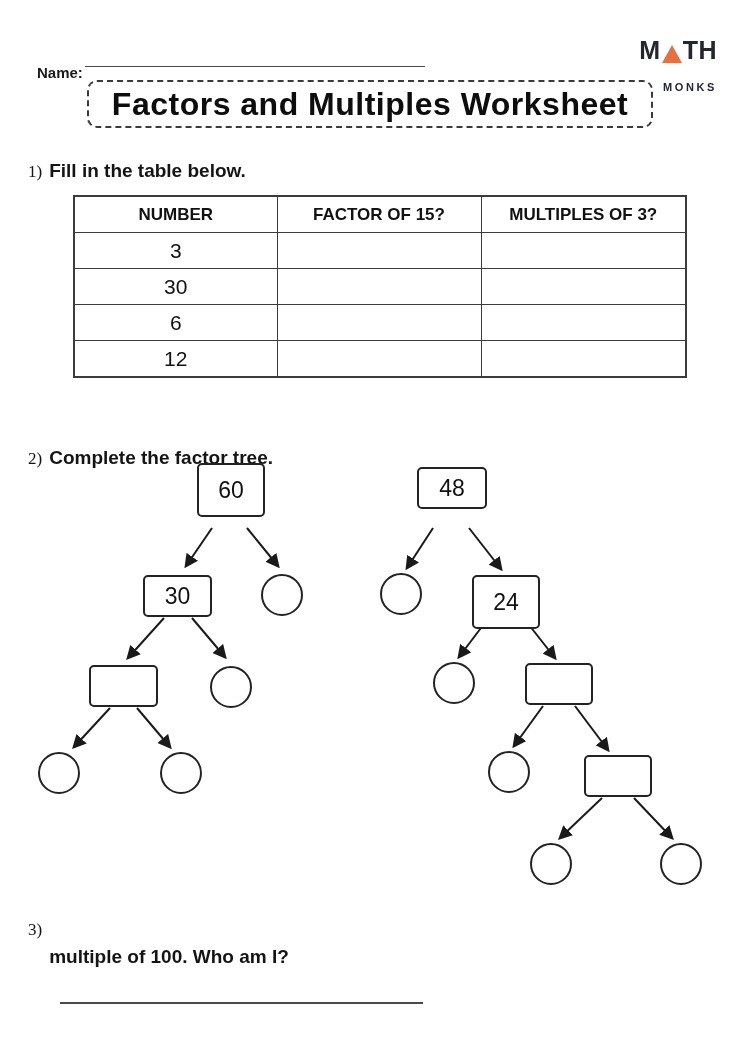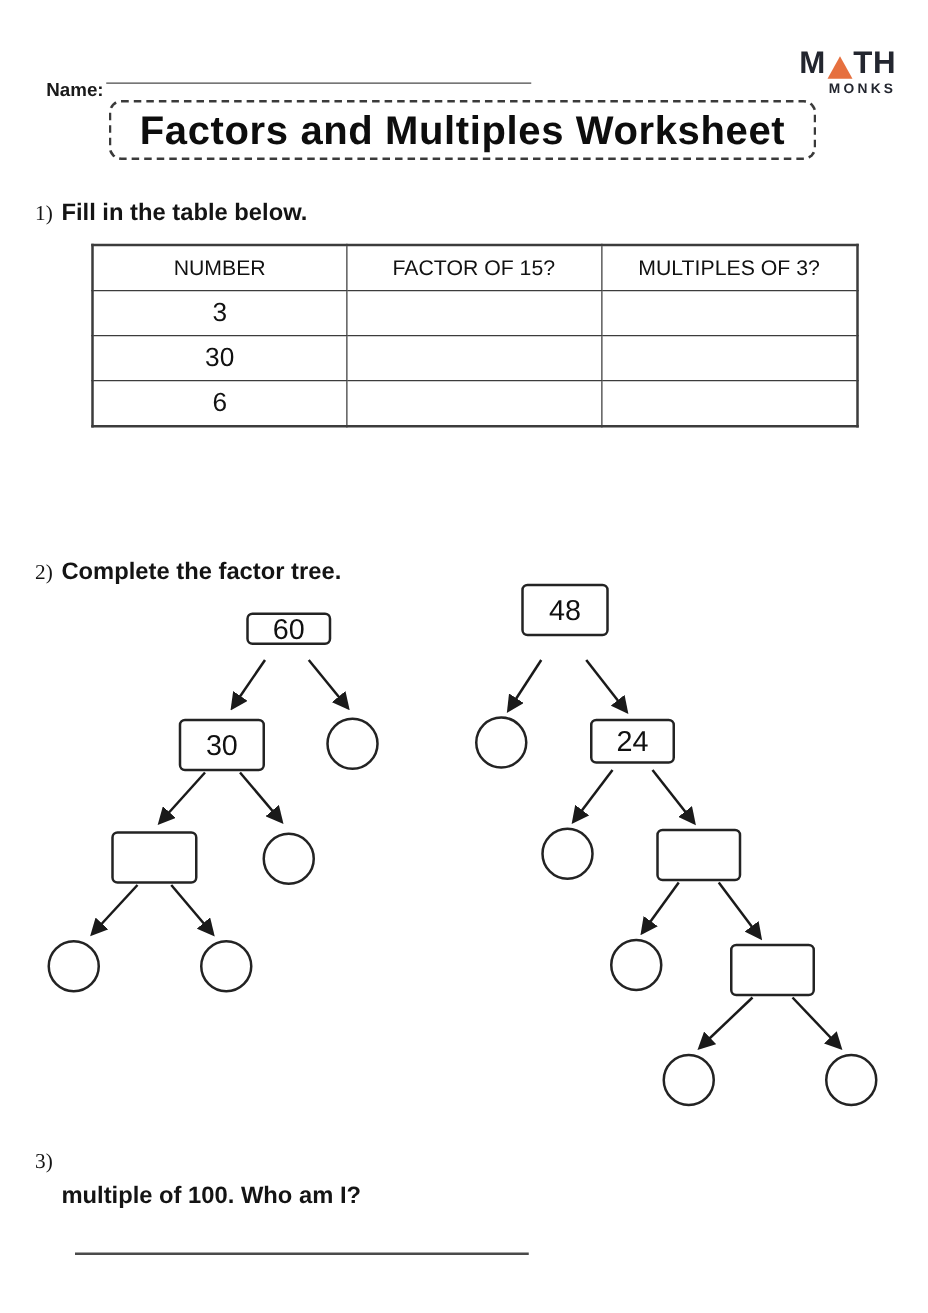--- a/index.html
+++ b/index.html
@@ -15,40 +15,40 @@
 
   
   .name-label { left:37px; top:48px; font-size:15px; font-weight:bold; color:#1a1a1a;margin-top:16px; }
   .name-line  { left:85px; top:50px; width:340px; height:16px; border-bottom:1.5px solid #4a4a4a; }
 
   .logo { right:25px; top:38px; text-align:right; }
   .logo-top { display:flex; align-items:flex-end; justify-content:flex-end; line-height:1;
               font-weight:bold; font-size:25px; letter-spacing:0.5px; color:#23262f; }
   .logo-tri { width:0; height:0; border-left:10px solid transparent; border-right:10px solid transparent;
               border-bottom:18px solid #E6703F; margin:0 1px 0 1px; }
-  .logo-bottom { font-size:11px; font-weight:bold; letter-spacing:2.6px; color:#23262f; margin-top:2px; }
+  .logo-bottom { font-size:11px; font-weight:bold; letter-spacing:2.6px; color:#23262f; margin-top:18px; }
 
   
   .title-box { left:87px; top:80px; width:566px; height:48px; box-sizing:border-box;
                border:2px dashed #3a3a3a; border-radius:10px;
                display:flex; align-items:center; justify-content:center; background:#fff; }
   .title-text { font-size:32px; font-weight:bold; letter-spacing:0.5px; color:#0d0d0d; white-space:nowrap; }
 
   
   .q { display:flex; align-items:baseline; font-size:19px; font-weight:bold; color:#141414; }
   .qnum { font-family:"Liberation Serif", serif; font-weight:normal; font-size:17px; margin-right:7px; }
   .qtext-block { line-height:28px; }
 
   
   table.fill-table { left:73px; top:195px; width:612px; border-collapse:collapse;
                      border:2px solid #3c3c3c; table-layout:fixed; background:#fff; }
   table.fill-table th, table.fill-table td {
     border:1.5px solid #3c3c3c; height:35px; text-align:center; vertical-align:middle; padding:0;
   }
-  table.fill-table th { font-size:17px; font-weight:normal; color:#111; }
+  table.fill-table th { font-size:17px; font-weight:bold; color:#111; }
   table.fill-table td { font-size:21px; color:#111; }
 
   
   .tnode-box { box-sizing:border-box; border:2px solid #232323; border-radius:5px; background:#fff;
                display:flex; align-items:center; justify-content:center; font-size:23px; color:#111; }
   .tnode-circle { box-sizing:border-box; width:42px; height:42px; border:2px solid #232323;
                   border-radius:50%; background:#fff; }
   svg.arrows { left:0; top:0; pointer-events:none; }
 
   
@@ -100,20 +100,25 @@
     <tr>
       <td>30</td>
       <td></td>
       <td></td>
     </tr>
     <tr>
       <td>6</td>
       <td></td>
       <td></td>
     </tr>
+    <tr>
+      <td>12</td>
+      <td></td>
+      <td></td>
+    </tr>
   </tbody>
 </table>
 
 <div class="abs q" style="left:28px; top:447px;">
   <span class="qnum">2)</span>
   <span>Complete the factor tree.</span>
 </div>
 
 <svg class="abs arrows" width="742" height="1050" viewBox="0 0 742 1050">
   <defs>
@@ -132,31 +137,31 @@
     <line x1="469" y1="528" x2="501" y2="569"></line>
     <line x1="490" y1="616" x2="459" y2="657"></line>
     <line x1="522" y1="616" x2="555" y2="658"></line>
     <line x1="543" y1="706" x2="514" y2="746"></line>
     <line x1="575" y1="706" x2="608" y2="750"></line>
     <line x1="602" y1="798" x2="560" y2="838"></line>
     <line x1="634" y1="798" x2="672" y2="838"></line>
   </g>
 </svg>
 
-<div class="abs tnode-box" style="left:197px; top:490px; width:68px; height:26px;">60</div>
+<div class="abs tnode-box" style="left:197px; top:463px; width:68px; height:54px;">60</div>
 <div class="abs tnode-box" style="left:143px; top:575px; width:69px; height:42px;">30</div>
 <div class="abs tnode-circle" style="left:261px; top:574px;"></div>
 <div class="abs tnode-box" style="left:89px; top:665px; width:69px; height:42px;"></div>
 <div class="abs tnode-circle" style="left:210px; top:666px;"></div>
 <div class="abs tnode-circle" style="left:38px; top:752px;"></div>
 <div class="abs tnode-circle" style="left:160px; top:752px;"></div>
 
 <div class="abs tnode-box" style="left:417px; top:467px; width:70px; height:42px;">48</div>
 <div class="abs tnode-circle" style="left:380px; top:573px;"></div>
-<div class="abs tnode-box" style="left:472px; top:575px; width:68px; height:36px;">24</div>
+<div class="abs tnode-box" style="left:472px; top:575px; width:68px; height:54px;">24</div>
 <div class="abs tnode-circle" style="left:433px; top:662px;"></div>
 <div class="abs tnode-box" style="left:525px; top:663px; width:68px; height:42px;"></div>
 <div class="abs tnode-circle" style="left:488px; top:751px;"></div>
 <div class="abs tnode-box" style="left:584px; top:755px; width:68px; height:42px;"></div>
 <div class="abs tnode-circle" style="left:530px; top:843px;"></div>
 <div class="abs tnode-circle" style="left:660px; top:843px;"></div>
 
 <div class="abs q" style="left:28px; top:915px;">
   <span class="qnum">3)</span>
   <span class="qtext-block">

